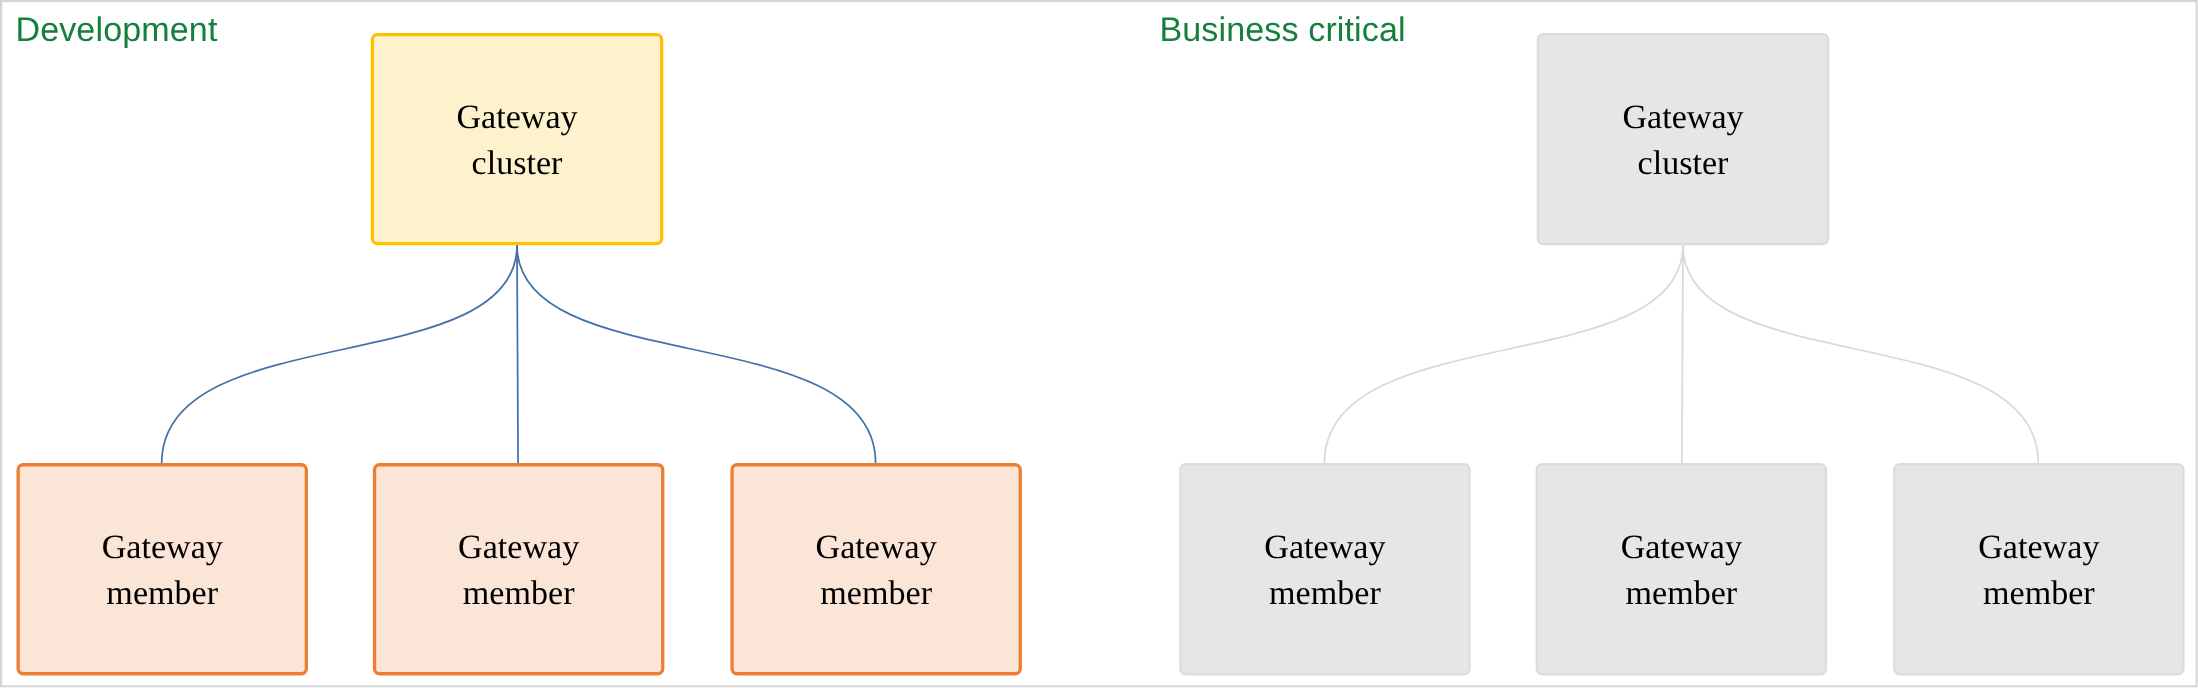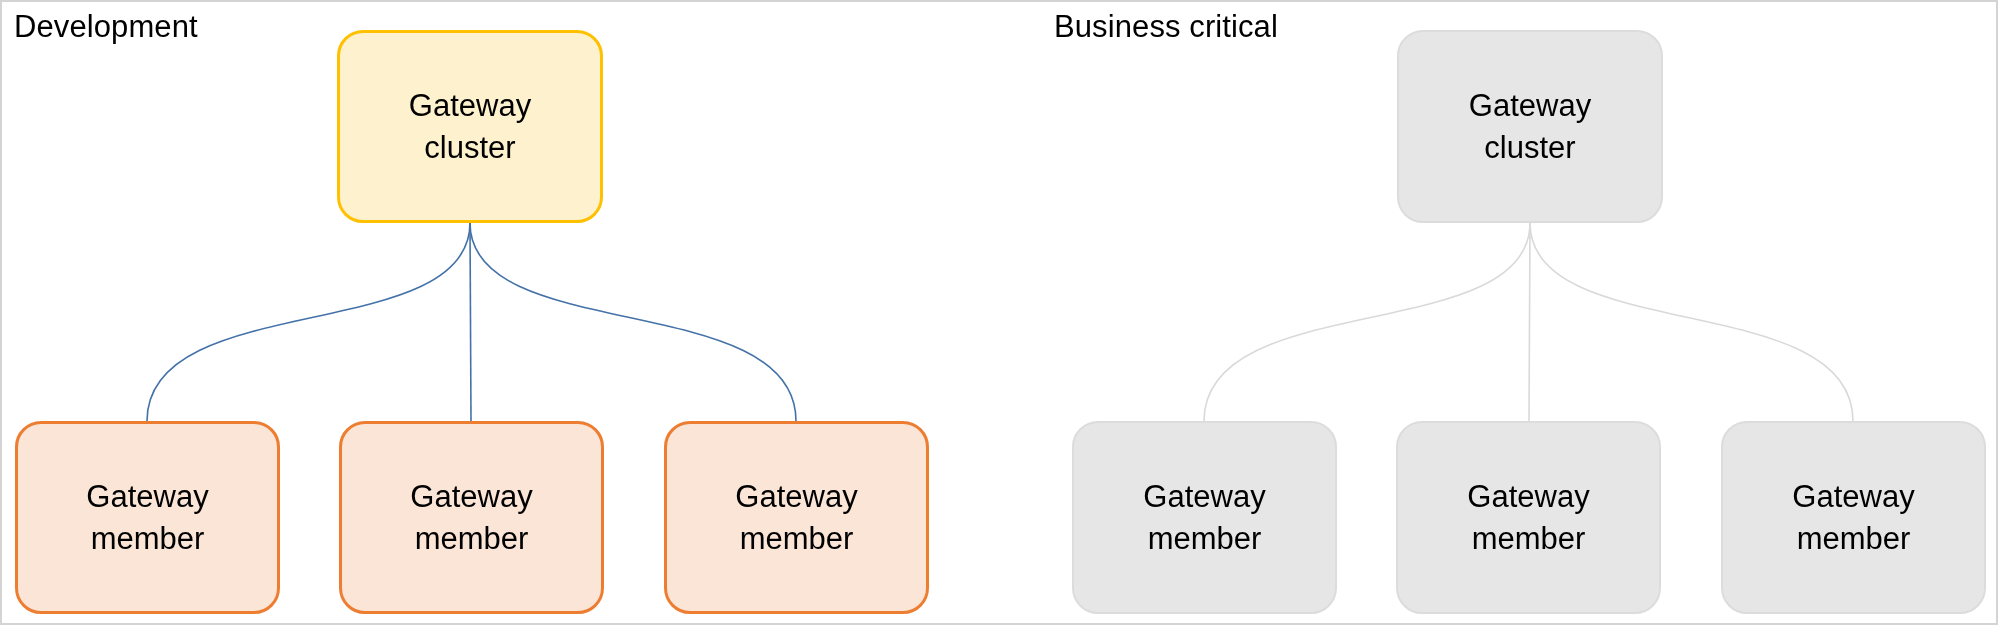--- a/index.html
+++ b/index.html
@@ -25,36 +25,37 @@
     left: 0;
     top: 0;
     width: 1998px;
     height: 625px;
     pointer-events: none;
   }
   .panel-title {
     position: absolute;
     font-size: 31px;
     line-height: 1;
-    color: #000000;
+    color: #15803d;
     white-space: nowrap;
     letter-spacing: 0.1px;
   }
   .node {
     position: absolute;
     box-sizing: border-box;
     display: flex;
     align-items: center;
     justify-content: center;
     text-align: center;
     font-size: 31px;
     line-height: 1.33;
     color: #000000;
-    border-radius: 26px;
+    border-radius: 6px;
     border-style: solid;
+    font-family: Liberation Serif, serif;
   }
   .node-label {
     display: block;
     white-space: pre-line;
     padding: 0 6px;
   }
   
   .theme-dev-cluster {
     background: #fdf2cd;
     border-color: #ffc000;

